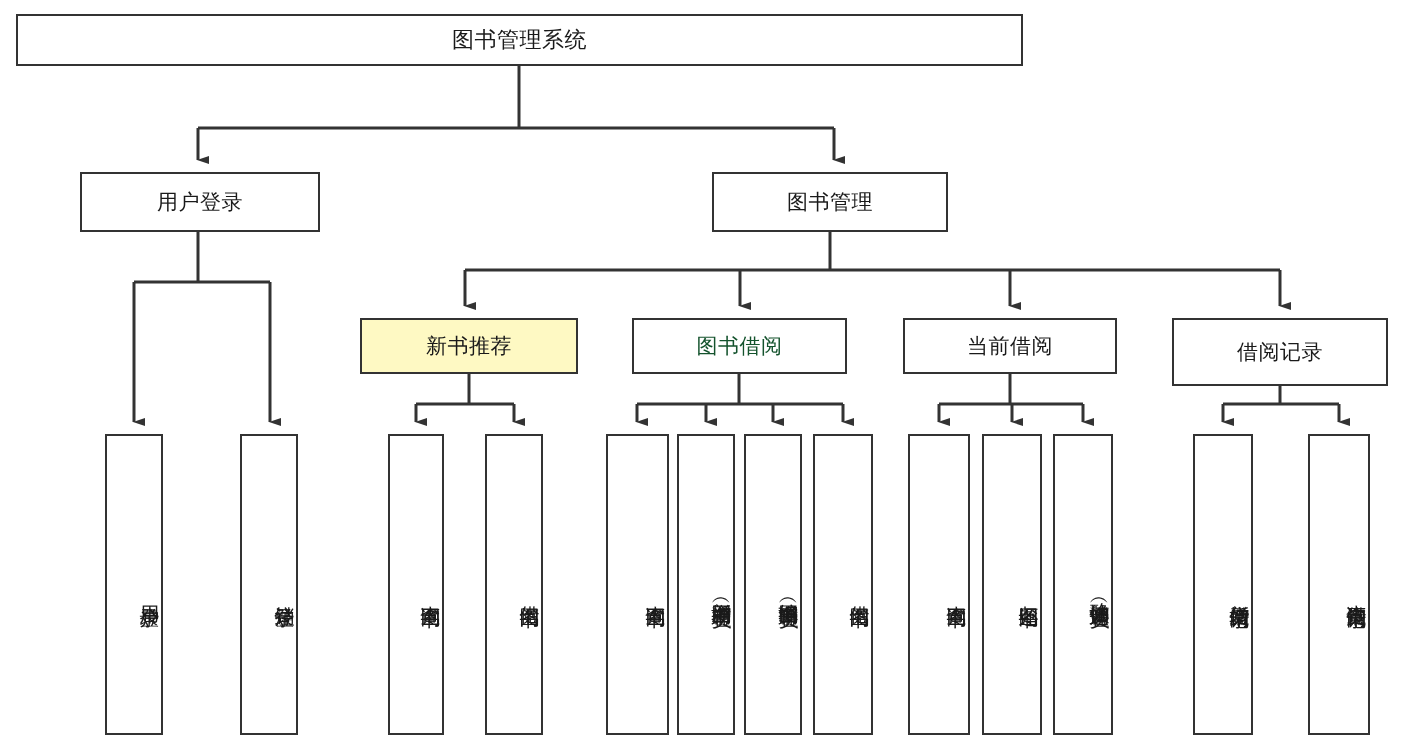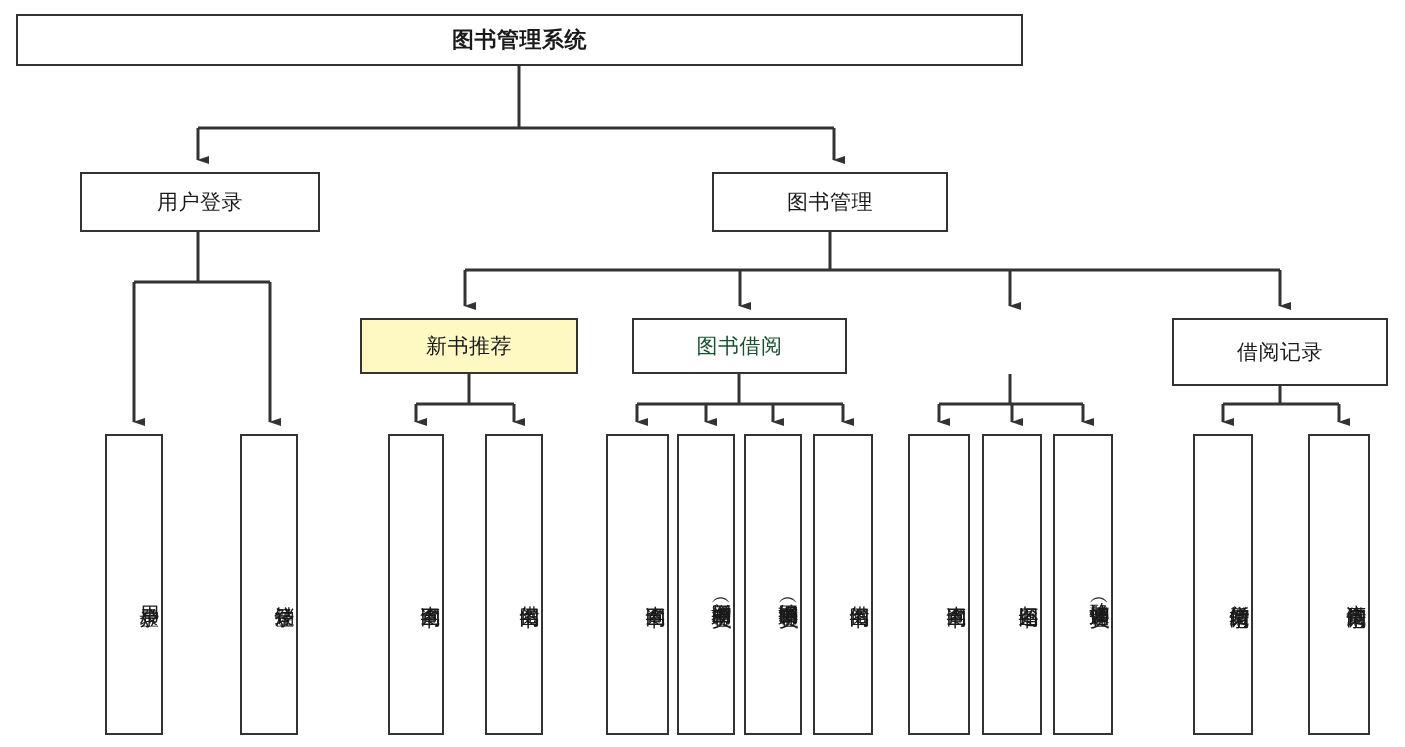--- a/index.html
+++ b/index.html
@@ -44,21 +44,20 @@
     writing-mode: vertical-rl;
     text-orientation: upright;
     font-size: 20px;
     letter-spacing: 1px;
     padding-top: 14px;
     align-items: flex-start;
     justify-content: center;
   }
   .node.root {
     font-size: 22px;
-    font-weight: bold;
   }
   .watermark {
     position: absolute;
     font-size: 17px;
     color: #9a9a9a;
     white-space: nowrap;
     letter-spacing: 0.5px;
   }
 </style>
 </head>
@@ -116,20 +115,21 @@
     </g>
   </svg>
 
   <div class="node horiz root" style="left: 16px; top: 14px; width: 1007px; height: 52px; border-color: rgb(51, 51, 51); background: rgb(255, 255, 255); color: rgb(26, 26, 26);">图书管理系统</div>
 
   <div class="node horiz" style="left: 80px; top: 172px; width: 240px; height: 60px; border-color: rgb(51, 51, 51); background: rgb(255, 255, 255); color: rgb(26, 26, 26);">用户登录</div>
   <div class="node horiz" style="left: 712px; top: 172px; width: 236px; height: 60px; border-color: rgb(51, 51, 51); background: rgb(255, 255, 255); color: rgb(26, 26, 26); font-family: Liberation Serif, serif;">图书管理</div>
 
   <div class="node horiz" style="left: 360px; top: 318px; width: 218px; height: 56px; border-color: rgb(51, 51, 51); background: #fef9c3; color: rgb(26, 26, 26);">新书推荐</div>
   <div class="node horiz" style="left: 632px; top: 318px; width: 215px; height: 56px; border-color: rgb(51, 51, 51); background: rgb(255, 255, 255); color: #14532d;">图书借阅</div>
+  <div class="node horiz" style="left: 903px; top: 318px; width: 214px; height: 56px; border-color: rgb(51, 51, 51); background: rgb(255, 255, 255); color: rgb(26, 26, 26);">当前借阅</div>
   <div class="node horiz" style="left: 1172px; top: 318px; width: 216px; height: 68px; border-color: rgb(51, 51, 51); background: rgb(255, 255, 255); color: rgb(26, 26, 26);">借阅记录</div>
 
   <div class="node vert" style="left: 105px; top: 434px; width: 58px; height: 301px; border-color: rgb(51, 51, 51); background: rgb(255, 255, 255); color: rgb(26, 26, 26);">用户登录</div>
   <div class="node vert" style="left: 240px; top: 434px; width: 58px; height: 301px; border-color: rgb(51, 51, 51); background: rgb(255, 255, 255); color: rgb(26, 26, 26);">注销登录</div>
   <div class="node vert" style="left: 388px; top: 434px; width: 56px; height: 301px; border-color: rgb(51, 51, 51); background: rgb(255, 255, 255); color: rgb(26, 26, 26);">查询图书</div>
   <div class="node vert" style="left: 485px; top: 434px; width: 58px; height: 301px; border-color: rgb(51, 51, 51); background: rgb(255, 255, 255); color: rgb(26, 26, 26);">借阅图书</div>
   <div class="node vert" style="left: 606px; top: 434px; width: 63px; height: 301px; border-color: rgb(51, 51, 51); background: rgb(255, 255, 255); color: rgb(26, 26, 26);">查询图书</div>
   <div class="node vert" style="left: 677px; top: 434px; width: 58px; height: 301px; border-color: rgb(51, 51, 51); background: rgb(255, 255, 255); color: rgb(26, 26, 26);">新增图书（管理员）</div>
   <div class="node vert" style="left: 744px; top: 434px; width: 58px; height: 301px; border-color: rgb(51, 51, 51); background: rgb(255, 255, 255); color: rgb(26, 26, 26);">编辑图书（管理员）</div>
   <div class="node vert" style="left: 813px; top: 434px; width: 60px; height: 301px; border-color: rgb(51, 51, 51); background: rgb(255, 255, 255); color: rgb(26, 26, 26);">借阅图书</div>

